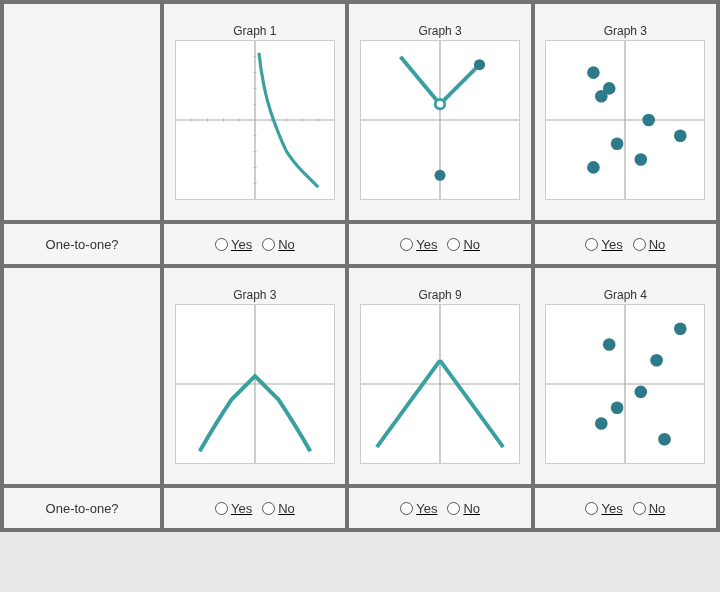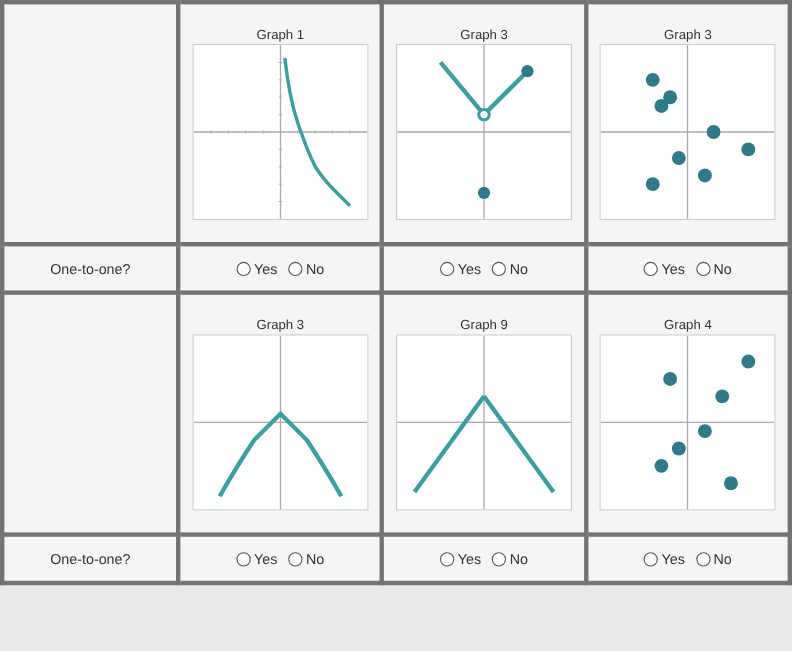--- a/index.html
+++ b/index.html
@@ -45,20 +45,21 @@
       margin: 0 auto;
       position: relative;
       overflow: hidden;
     }
     .radio-group {
       display: flex;
       align-items: center;
       justify-content: center;
       gap: 10px;
       padding: 10px 0;
+      text-decoration: underline;
     }
     .radio-label {
       display: flex;
       align-items: center;
       gap: 3px;
       font-size: 13px;
       color: #333;
     }
     .radio-circle {
       width: 13px;

